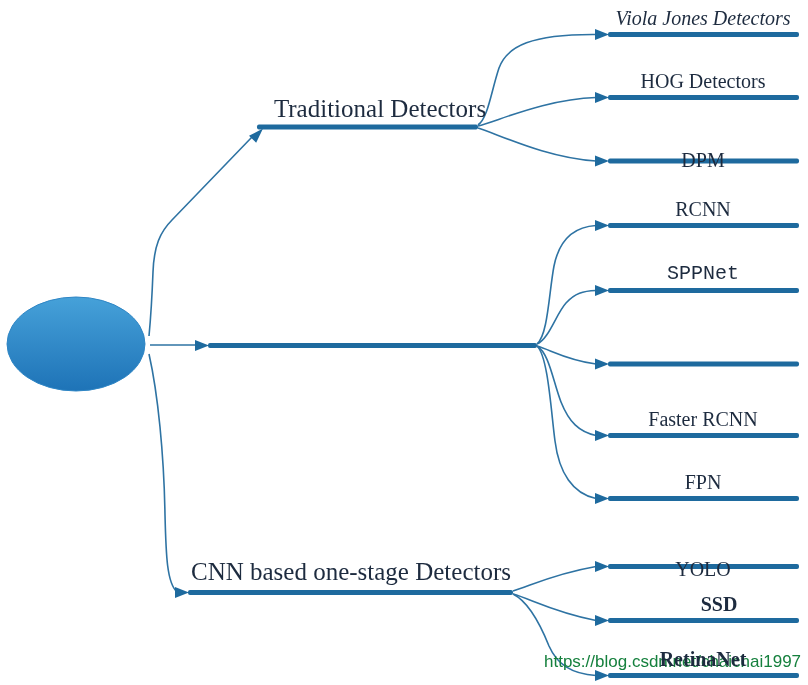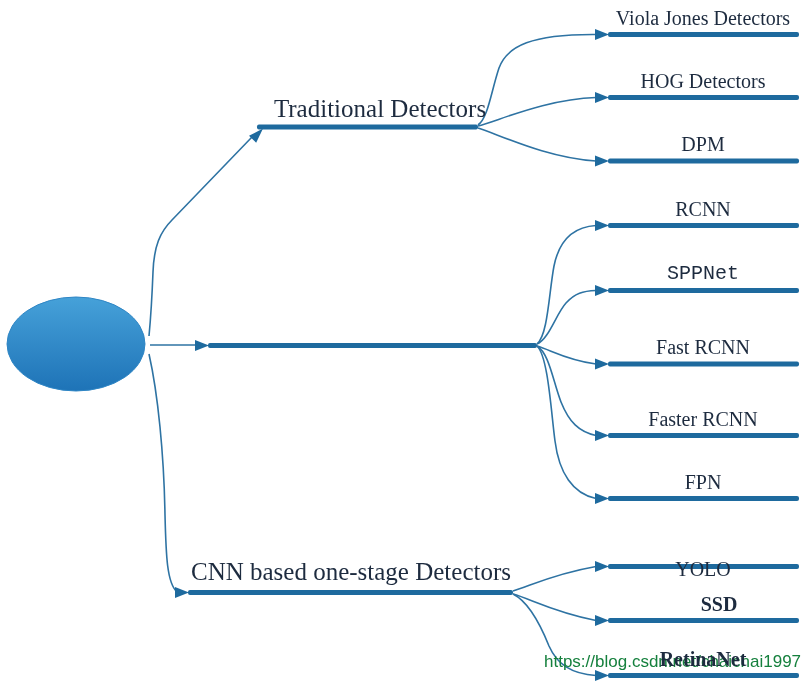--- a/index.html
+++ b/index.html
@@ -103,25 +103,24 @@
 
     <ellipse cx="76" cy="344" rx="69" ry="47" fill="url(#nodeGrad)" stroke="#2F86C5" stroke-width="1"></ellipse>
   </svg>
 
   <div class="watermark">https://blog.csdn.net/chaichai1997</div>
 
 
   <div class="label branch-label" style="left:380px;top:95px;">Traditional Detectors</div>
   <div class="label branch-label" style="left:351px;top:558px;">CNN based one-stage Detectors</div>
 
-  <div class="label leaf-label" style="left:703px;top:6px;">Viola Jones Detectors</div>
+  <div class="label leaf-label" style="left:703px;top:6px;font-style:italic;">Viola Jones Detectors</div>
   <div class="label leaf-label" style="left:703px;top:69px;">HOG Detectors</div>
-  <div class="label leaf-label" style="left:703px;top:132px;">DPM</div>
+  <div class="label leaf-label" style="left:703px;top:148px;">DPM</div>
   <div class="label leaf-label" style="left:703px;top:197px;">RCNN</div>
   <div class="label leaf-label" style="left:703px;top:262px;font-family:Liberation Mono, monospace;">SPPNet</div>
-  <div class="label leaf-label" style="left:703px;top:335px;">Fast RCNN</div>
   <div class="label leaf-label" style="left:703px;top:407px;">Faster RCNN</div>
   <div class="label leaf-label" style="left:703px;top:470px;">FPN</div>
   <div class="label leaf-label" style="left:703px;top:557px;">YOLO</div>
   <div class="label leaf-label" style="left:719px;top:592px;font-weight:bold;">SSD</div>
   <div class="label leaf-label" style="left:703px;top:647px;font-weight:bold;">RetinaNet</div>
 
 </div>
 
 </body></html>

